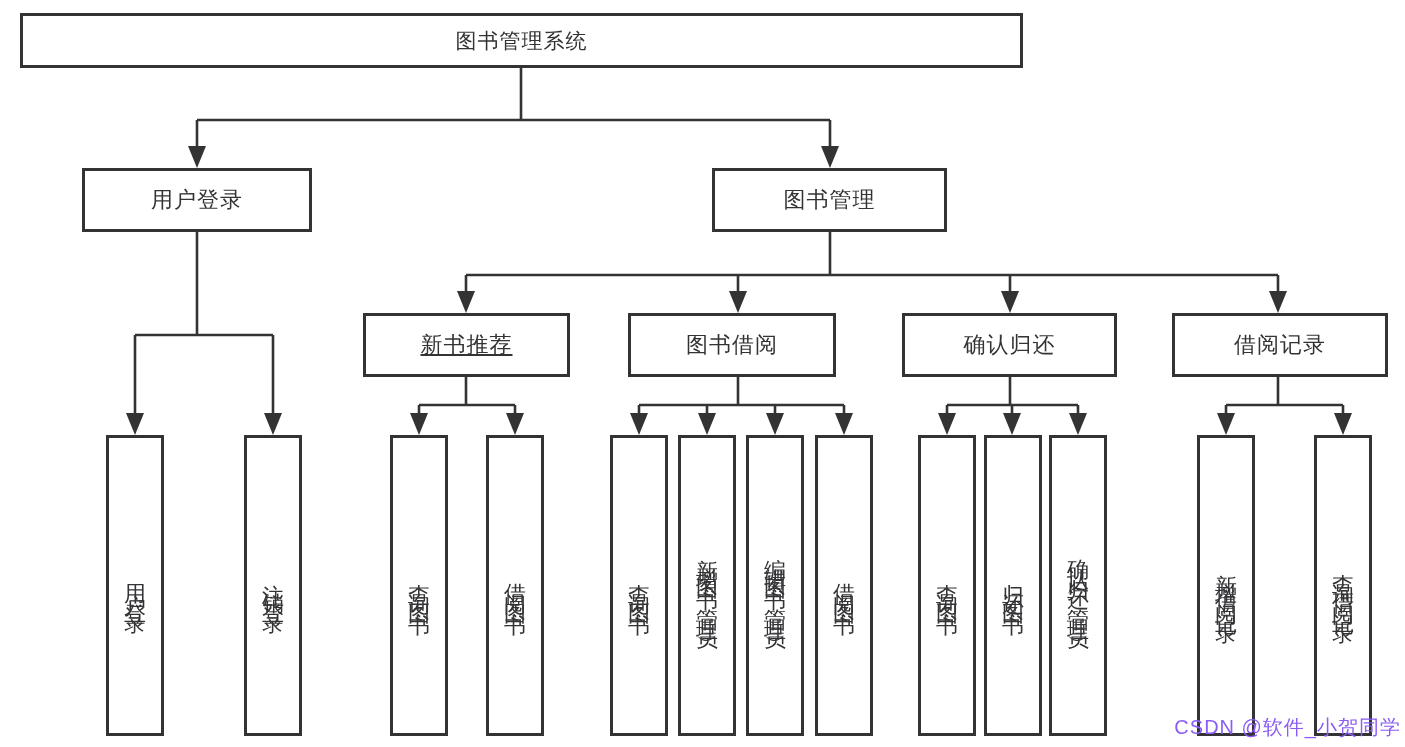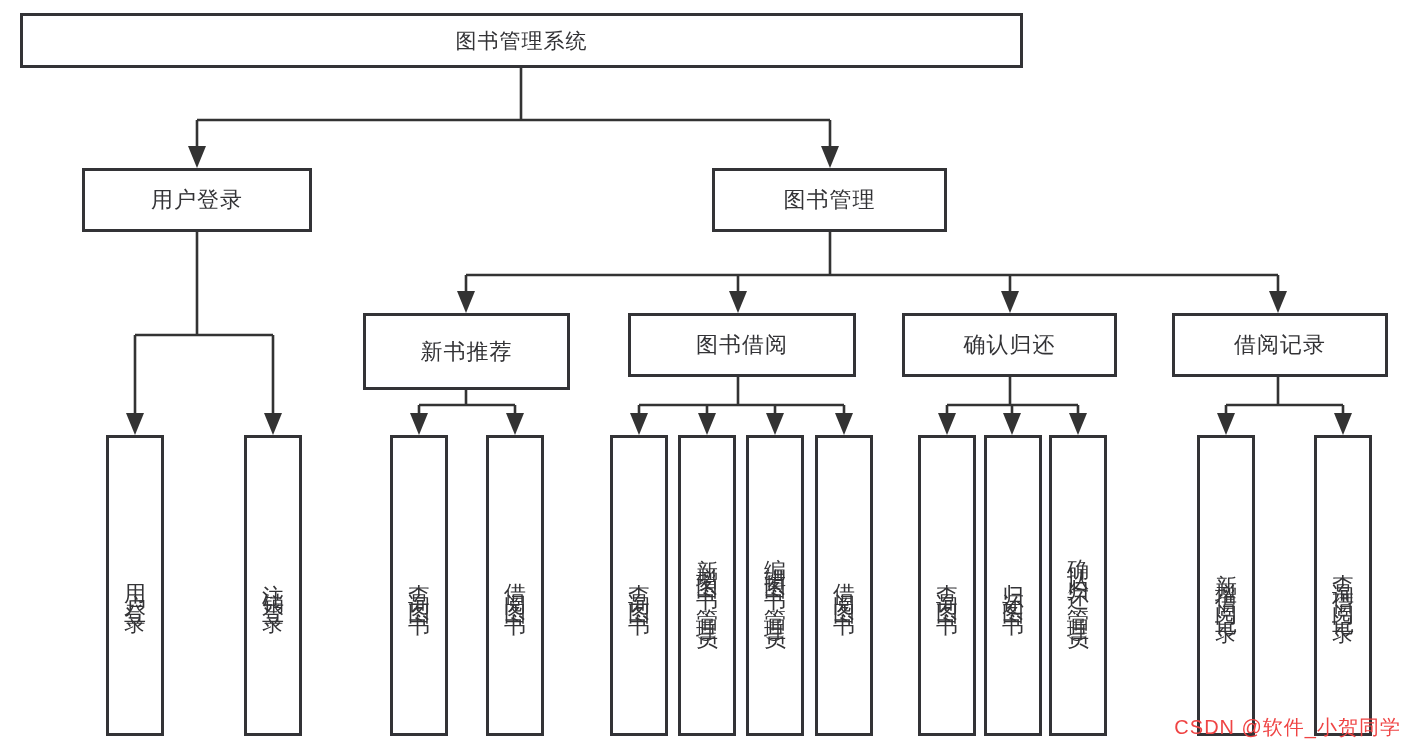--- a/index.html
+++ b/index.html
@@ -40,21 +40,21 @@
     font-size: 22px;
     letter-spacing: 10px;
     line-height: 1;
     white-space: nowrap;
   }
   .watermark {
     position: absolute;
     right: 4px;
     top: 714px;
     font-size: 20px;
-    color: #ef4444;
+    color: #8b5cf6;
     letter-spacing: 1px;
     z-index: 5;
     white-space: nowrap;
   }
 </style>
 </head>
 <body>
 
 <div id="stage">
 
@@ -94,24 +94,24 @@
     <span class="label">图书管理系统</span>
   </div>
 
   <div class="box hbox" style="left:82px; top:168px; width:230px; height:64px;">
     <span class="label">用户登录</span>
   </div>
   <div class="box hbox" style="left:712px; top:168px; width:235px; height:64px;justify-content:center;">
     <span class="label">图书管理</span>
   </div>
 
-  <div class="box hbox" style="left:363px; top:313px; width:207px; height:77px;">
+  <div class="box hbox" style="left:363px; top:313px; width:207px; height:64px;text-decoration:underline;">
     <span class="label">新书推荐</span>
   </div>
-  <div class="box hbox" style="left:628px; top:313px; width:228px; height:64px;">
+  <div class="box hbox" style="left:628px; top:313px; width:208px; height:64px;">
     <span class="label">图书借阅</span>
   </div>
   <div class="box hbox" style="left:902px; top:313px; width:215px; height:64px;">
     <span class="label">确认归还</span>
   </div>
   <div class="box hbox" style="left:1172px; top:313px; width:216px; height:64px;justify-content:center;">
     <span class="label">借阅记录</span>
   </div>
 
   <div class="box vbox" style="left:106px; top:435px; width:58px; height:301px;">

